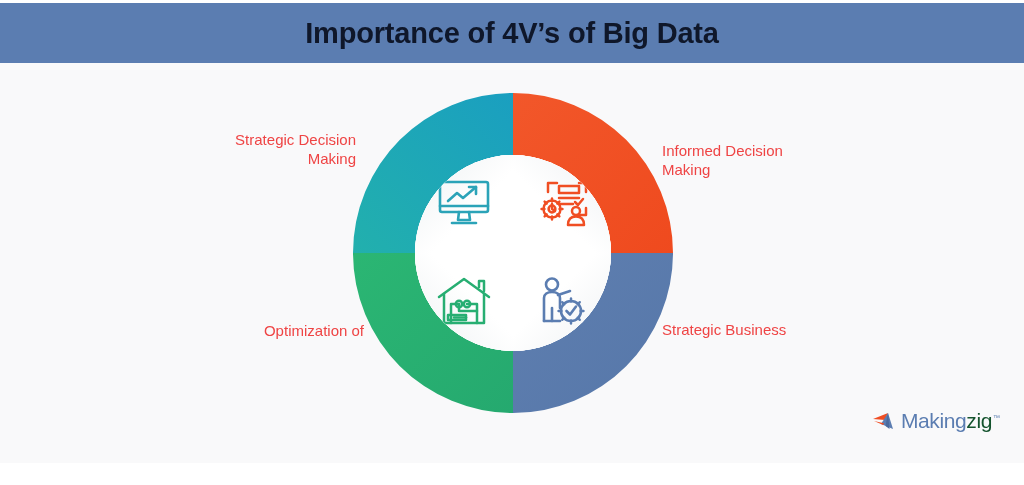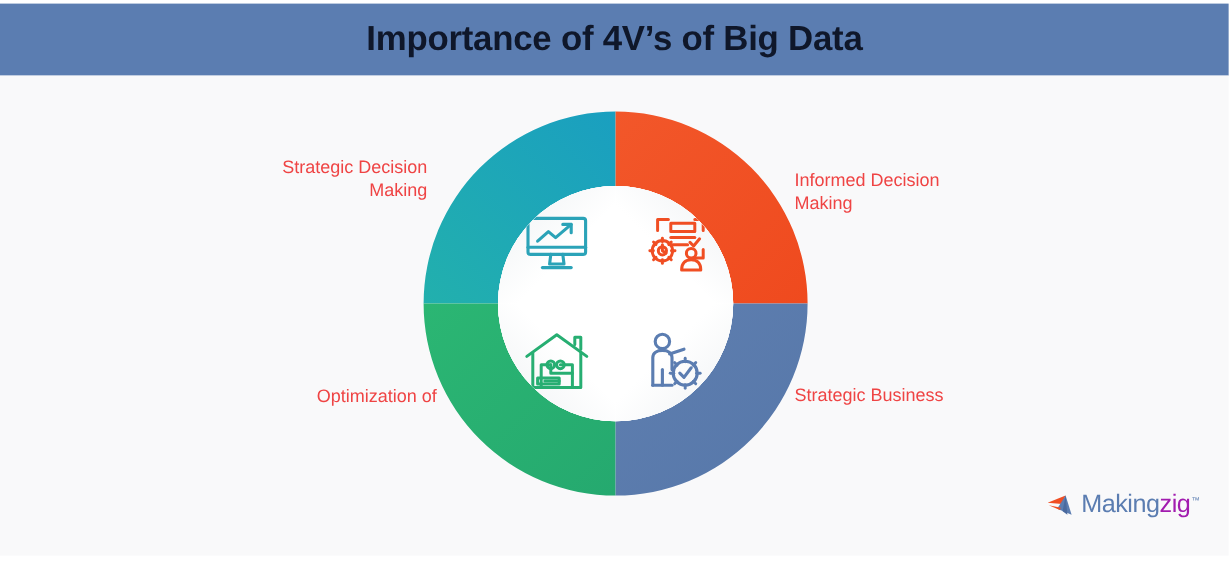--- a/index.html
+++ b/index.html
@@ -118,21 +118,21 @@
   .logo-mark { display: block; margin-right: 3px; }
   .logo-text {
     font-size: 21px;
     font-weight: normal;
     letter-spacing: -0.4px;
     line-height: 1;
     position: relative;
     top: -1px;
   }
   .logo-text .q { color: #5b7db1; }
-  .logo-text .z { color: #a21caf; }
+  .logo-text .z { color: #14532d; }
   .logo-tm {
     font-size: 7px;
     color: #5b7db1;
     vertical-align: super;
     margin-left: 1px;
   }
 </style>
 </head>
 <body>
 

